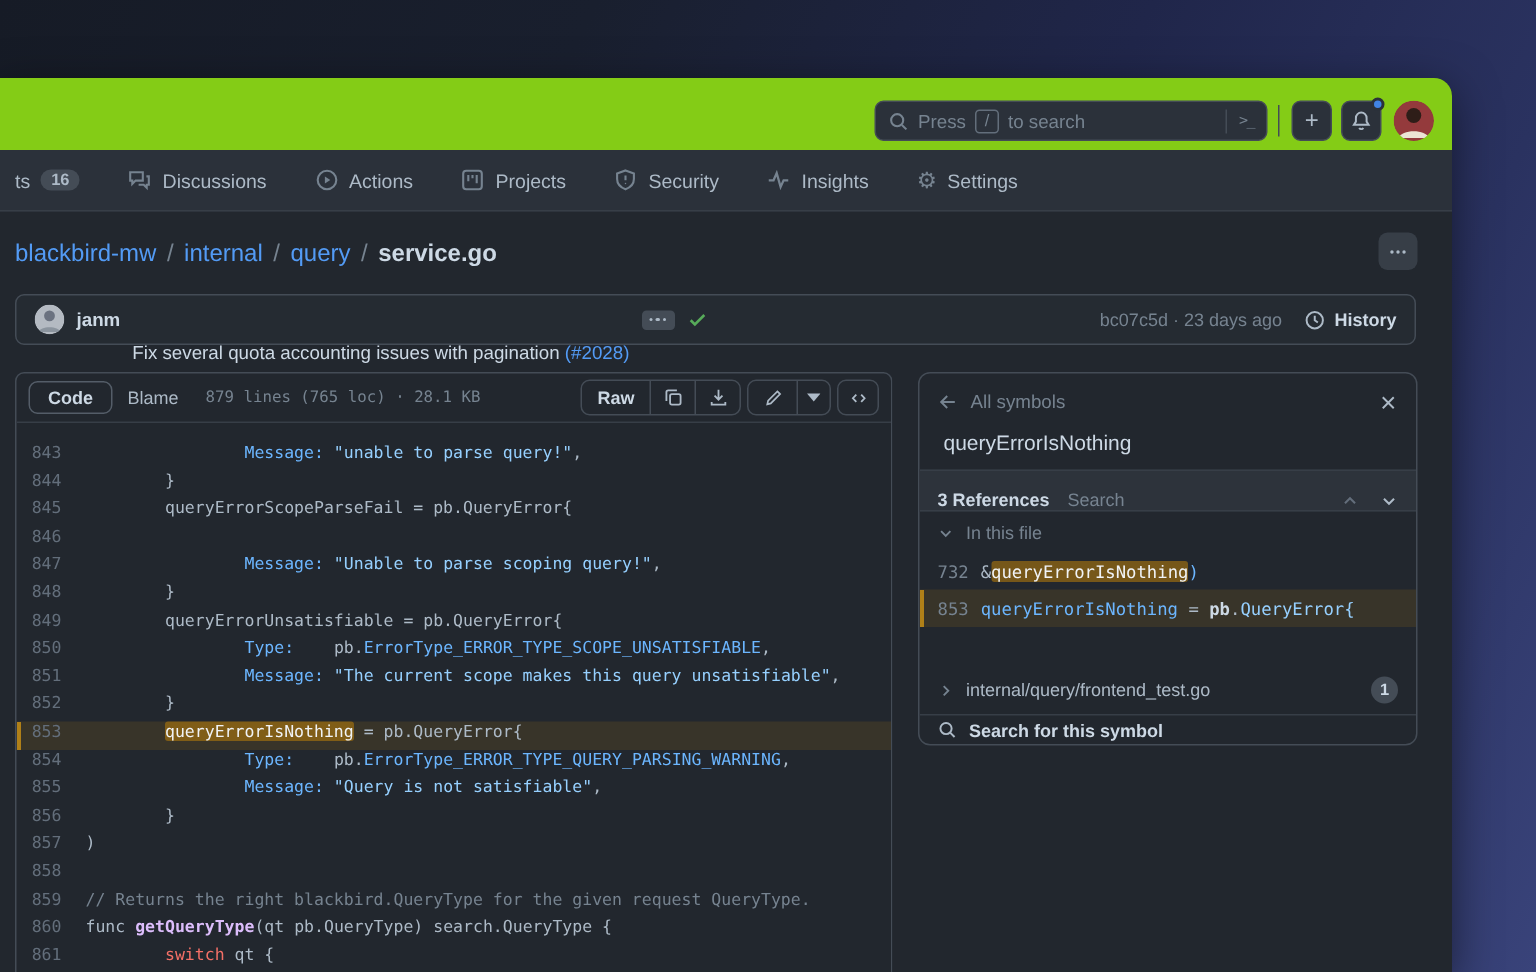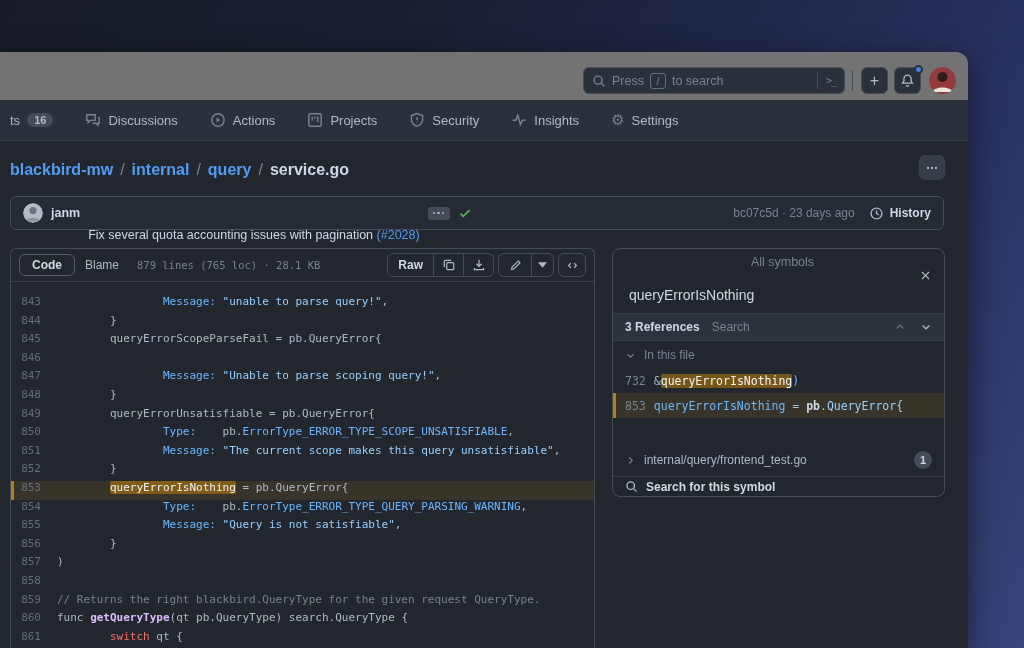--- a/index.html
+++ b/index.html
@@ -10,21 +10,21 @@
     position:relative; width:1024px; height:648px;
     background:linear-gradient(115deg,#161b26 0%,#191f2e 30%,#20264a 58%,#2a3260 80%,#39437a 100%);
   }
   .window {
     position:absolute; left:0; top:52px; width:968px; height:596px;
     background:#22272e; border-radius:0 12px 0 0; overflow:hidden;
     box-shadow:0 8px 30px rgba(0,0,0,.5);
   }
 
   
-  .topbar { position:absolute; left:0; top:0; width:100%; height:48px; background:#737373; }
+  .topbar { position:absolute; left:0; top:0; width:100%; height:48px; background:#84cc16; }
   .searchbox {
     position:absolute; left:583px; top:15px; width:262px; height:27px;
     border:1px solid #444c56; border-radius:6px; display:flex; align-items:center;
     padding:0 8px; color:#768390; font-size:12.5px; gap:6px; background:#2b313a;
   }
   .keycap {
     display:inline-flex; align-items:center; justify-content:center;
     min-width:16px; height:16px; border:1px solid #636e7b; border-radius:3px;
     font-size:11px; color:#768390; padding:0 3px;
   }
@@ -50,21 +50,21 @@
   .tab { display:flex; align-items:center; gap:7px; padding:6px 8px; margin-right:16px; color:#adbac7; font-size:13px; }
   .tab .ticon { color:#768390; display:flex; }
   .counter {
     background:#444c56; color:#adbac7; border-radius:10px; font-size:11px;
     padding:1px 7px; font-weight:600;
   }
   .gear-glyph { font-family:"DejaVu Sans", sans-serif; font-size:15px; line-height:1; color:#768390; }
 
   
   .breadcrumb { position:absolute; left:10px; top:100px; height:36px; display:flex; align-items:center; font-size:16px; }
-  .crumb-link { color:#539bf5; font-weight:700; }
+  .crumb-link { color:#539bf5; font-weight:400; }
   .crumb-sep { color:#768390; margin:0 7px; font-weight:400; }
   .crumb-file { color:#cdd9e5; font-weight:600; }
   .kebab-btn {
     position:absolute; left:919px; top:103px; width:26px; height:25px; background:#373e47;
     border-radius:6px; display:flex; align-items:center; justify-content:center; color:#adbac7;
   }
 
   
   .commitbar {
     position:absolute; left:10px; top:144px; width:934px; height:34px;
@@ -122,27 +122,27 @@
   .tk-en { color:#dcbdfb; font-weight:600; }
   .tk-b  { color:#cdd9e5; font-weight:700; }
   .tk-hl { background:rgba(187,128,9,0.55); color:#f0f3f6; border-radius:2px; }
 
   
   .sympanel {
     position:absolute; left:612px; top:196px; width:333px; height:249px;
     border:1px solid #444c56; border-radius:8px; background:#22272e;
     display:flex; flex-direction:column; overflow:hidden;
   }
-  .sym-head { height:32px; display:flex; align-items:center; padding:6px 12px 0 12px; color:#768390;flex-direction:column; }
+  .sym-head { height:32px; display:flex; align-items:center; padding:6px 12px 0 12px; color:#768390; }
   .sym-head .back-label { font-size:12.5px; margin-left:8px; }
   .sym-close { margin-left:auto; color:#adbac7; display:flex; }
   .sym-title { padding:6px 16px 10px 16px; font-size:14px; color:#cdd9e5; }
   .refs-bar {
     height:28px; background:#2d333b; border-top:1px solid #373e47; border-bottom:1px solid #373e47;
-    display:flex; align-items:center; padding:0 12px;
+    display:flex; align-items:flex-end; padding:0 12px;
   }
   .refs-count { font-size:12px; font-weight:600; color:#cdd9e5; }
   .refs-search { font-size:12px; color:#768390; margin-left:12px; }
   .refs-nav { margin-left:auto; display:flex; align-items:center; gap:14px; }
   .chev-dim { color:#636e7b; display:flex; }
   .chev { color:#adbac7; display:flex; }
   .group-row { height:28px; display:flex; align-items:center; padding:0 12px; gap:8px; color:#768390; font-size:12px; }
   .ref-row {
     height:24px; display:flex; align-items:center; padding:0 12px; gap:8px;
     font-family:"DejaVu Sans Mono", monospace; font-size:11.5px;

